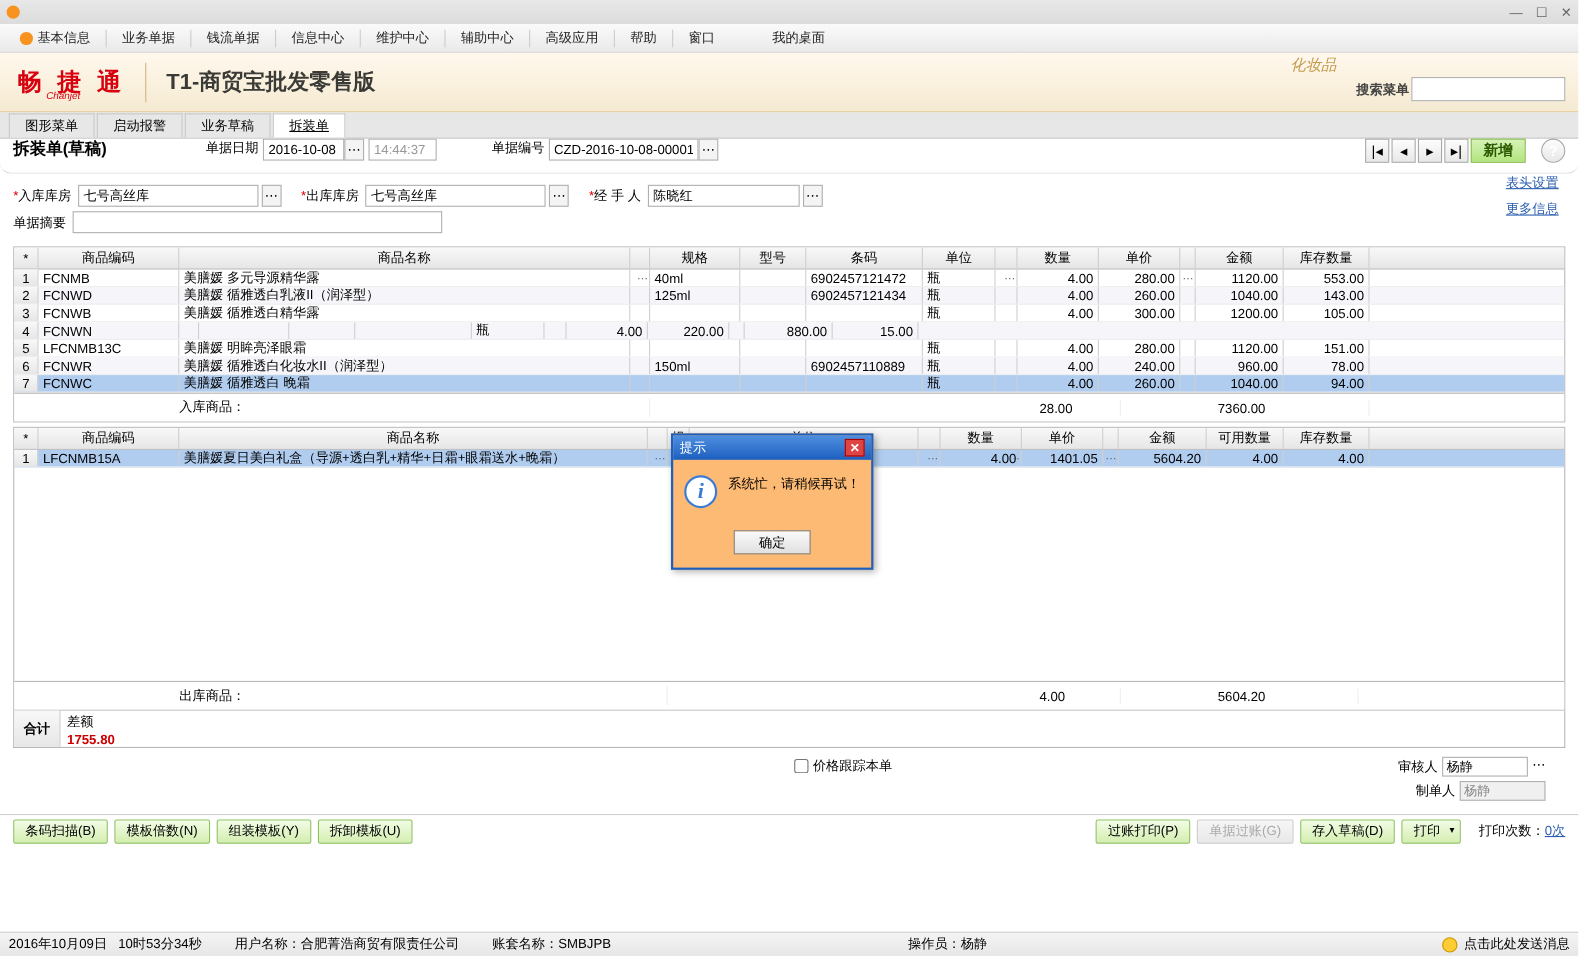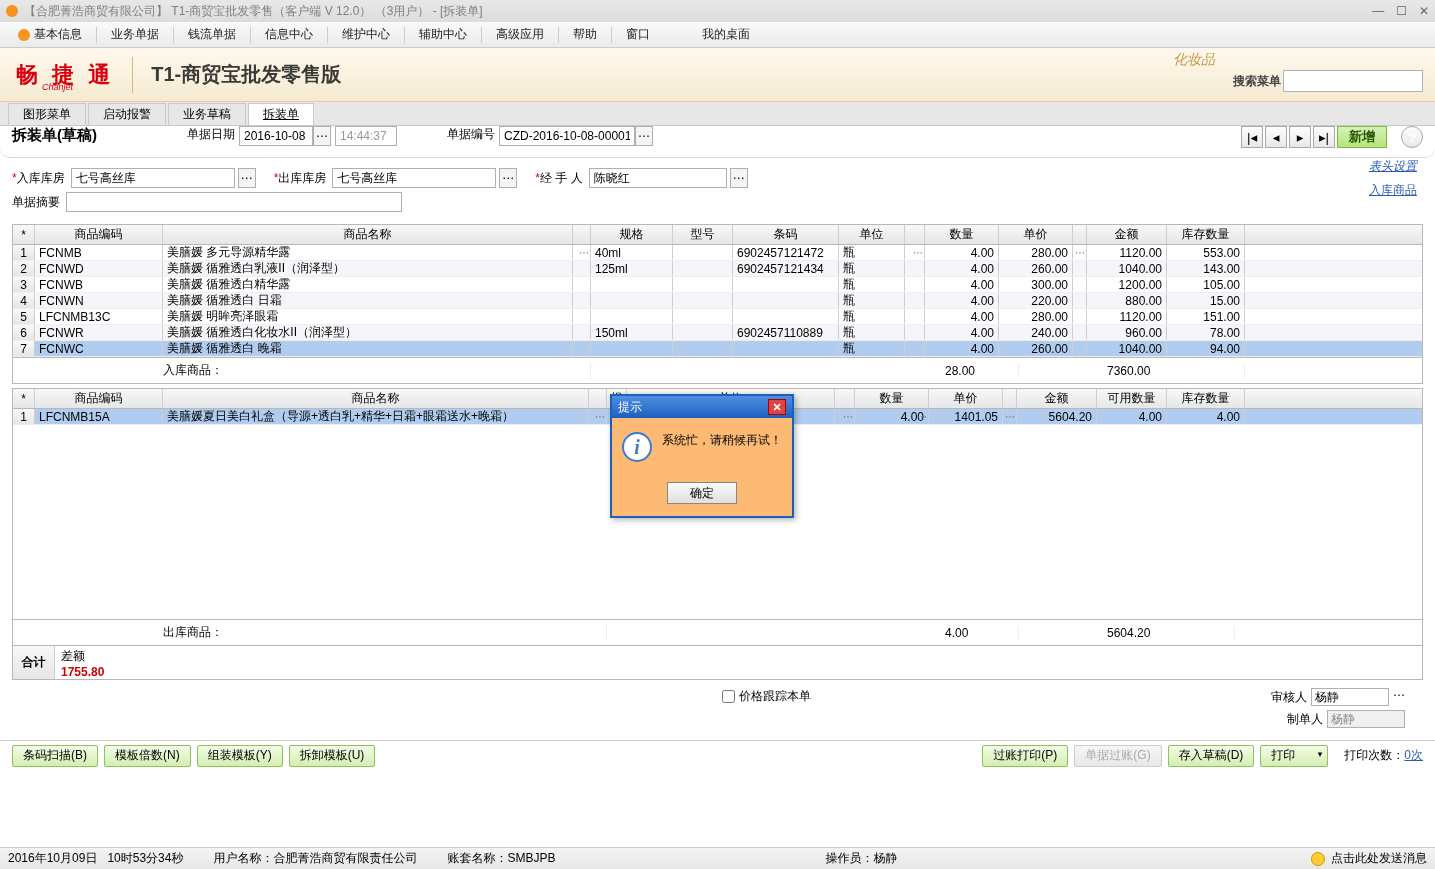--- a/index.html
+++ b/index.html
@@ -45,21 +45,21 @@
 .helpbtn { width:22px; height:22px; border-radius:50%; background:radial-gradient(#6ee04a,#2ba800); color:#fff; font-weight:bold; border:none; margin-left:12px; }
 
 
 .formarea { padding:6px 12px; position:relative; }
 .formrow { display:flex; align-items:center; margin:4px 0; gap:4px; }
 .formrow .flabel { font-size:12px; margin-right:2px; }
 .formrow .req { color:#d00; }
 .formrow input { height:20px; border:1px solid #b0b0b0; padding:0 4px; font-size:12px; }
 .formrow .dots { width:18px; height:20px; border:1px solid #b0b0b0; background:#f4f4f4; display:inline-flex; align-items:center; justify-content:center; cursor:pointer; margin-left:-1px; }
 .link-right { position:absolute; right:18px; color:#2a5db0; text-decoration:underline; cursor:pointer; font-size:12px; }
-.link-right.top { top:0;font-style:italic; }
+.link-right.top { top:0; }
 .link-right.bot { top:24px; }
 
 
 .grid { border:1px solid #b8b8b8; margin:2px 12px 0 12px; }
 .ghead { display:flex; background:linear-gradient(#f8f8f8,#e6e6e6); border-bottom:1px solid #b8b8b8; height:20px; }
 .ghead .gc, .grow .gc { border-right:1px solid #cfcfcf; padding:2px 4px; font-size:12px; overflow:hidden; white-space:nowrap; text-overflow:ellipsis; display:flex; align-items:center; }
 .ghead .gc { justify-content:center; }
 .grow { display:flex; height:16px; border-bottom:1px solid #eee; }
 .grow:nth-child(even) { background:#f6f6fa; }
 .grow.sel { background:#b0cdf0; }
@@ -82,21 +82,21 @@
 .footform .sign { position:absolute; right:18px; top:0; display:flex; flex-direction:column; gap:4px; align-items:flex-end; }
 .footform .sign .row { display:flex; align-items:center; gap:4px; }
 .footform .sign input { width:78px; height:18px; border:1px solid #b0b0b0; font-size:12px; padding:0 3px; }
 .footform .sign .ro { background:#f0f0f0; color:#888; }
 
 
 .actbar { border-top:1px solid #d0d0d0; height:30px; margin:0 0 0 0; display:flex; align-items:center; padding:0 12px; gap:6px; }
 .actbar button { height:22px; padding:0 10px; border:1px solid #8fc160; background:linear-gradient(#f2fce6,#d4eeb0); cursor:pointer; font-size:12px; border-radius:2px; }
 .actbar .spacer { flex:1; }
 .actbar .disabled { color:#aaa; border-color:#ccc; background:linear-gradient(#f6f6f6,#e8e8e8); }
-.actbar .dd { padding-right:32px; position:relative;text-align:right; }
+.actbar .dd { padding-right:18px; position:relative;text-align:right; }
 .actbar .dd::after { content:"▾"; position:absolute; right:5px; top:3px; font-size:9px; }
 .actbar .printcount { margin-left:10px; }
 .actbar .pcval { text-decoration:underline; color:#2a5db0; cursor:pointer; }
 
 
 .statusbar { position:absolute; bottom:0; left:0; right:0; height:22px; background:linear-gradient(#f4f4f4,#e6e6e6); border-top:1px solid #ccc; display:flex; align-items:center; padding:0 8px; font-size:12px; gap:30px; }
 .statusbar .face { width:14px; height:14px; background:#ffcc33; border-radius:50%; border:1px solid #cc9900; }
 
 
 .dlg { position:absolute; left:610px; top:394px; width:184px; border:2px solid #1d5fbf; background:#fdba74; box-shadow:2px 2px 6px rgba(0,0,0,.3); z-index:100; }
@@ -111,21 +111,20 @@
 .w-idx{width:22px}.w-code{width:128px}.w-name{width:410px}.w-namep{width:18px}
 .w-spec{width:82px}.w-model{width:60px}.w-bar{width:106px}.w-unit{width:66px}.w-unitp{width:20px}
 .w-qty{width:74px}.w-price{width:74px}.w-pricep{width:14px}.w-amt{width:80px}.w-stock{width:78px}
 .w2-name{width:426px}.w2-avail{width:70px}
 </style>
 </head>
 <body>
 
 <div class="titlebar">
   <span class="icon"></span>
-  <span>【合肥菁浩商贸有限公司】 T1-商贸宝批发零售（客户端 V 12.0） （3用户） - [拆装单]</span>
   <div class="win-controls">
     <span>—</span>
     <span>☐</span>
     <span>✕</span>
   </div>
 </div>
 
 <div class="menubar">
   <div class="mi">
       <span class="icon"></span>
@@ -211,21 +210,21 @@
     <button>◂</button>
     <button>▸</button>
     <button>▸|</button>
     <button class="new">新增</button>
     <button class="helpbtn">?</button>
   </div>
 </div>
 
 <div class="formarea">
   <a class="link-right top">表头设置</a>
-  <a class="link-right bot">入库商品</a>
+  <a class="link-right bot">更多信息</a>
   <div class="formrow">
     <span class="flabel"><span class="req">*</span><span>入库库房</span></span>
     <input style="width: 164px;" value="七号高丝库">
     <span class="dots">⋯</span>
     <span class="flabel" style="margin-left:14px"><span class="req">*</span><span>出库库房</span></span>
     <input style="width: 164px;" value="七号高丝库">
     <span class="dots">⋯</span>
     <span class="flabel" style="margin-left:14px"><span class="req">*</span><span>经 手 人</span></span>
     <input style="width: 138px;" value="陈晓红">
     <span class="dots">⋯</span>
@@ -298,21 +297,20 @@
         <div class="gc w-unitp "></div>
         <div class="gc w-qty num">4.00</div>
         <div class="gc w-price num">300.00</div>
         <div class="gc w-pricep "></div>
         <div class="gc w-amt num">1200.00</div>
         <div class="gc w-stock num">105.00</div>
       </div>
       <div class="grow">
         <div class="gc c-idx w-idx">4</div>
         <div class="gc w-code">FCNWN</div>
-        <div class="gc w-name">美膳媛 循雅透白 日霜</div>
         <div class="gc w-namep "></div>
         <div class="gc w-spec"></div>
         <div class="gc w-model"></div>
         <div class="gc w-bar"></div>
         <div class="gc w-unit">瓶</div>
         <div class="gc w-unitp "></div>
         <div class="gc w-qty num">4.00</div>
         <div class="gc w-price num">220.00</div>
         <div class="gc w-pricep "></div>
         <div class="gc w-amt num">880.00</div>

